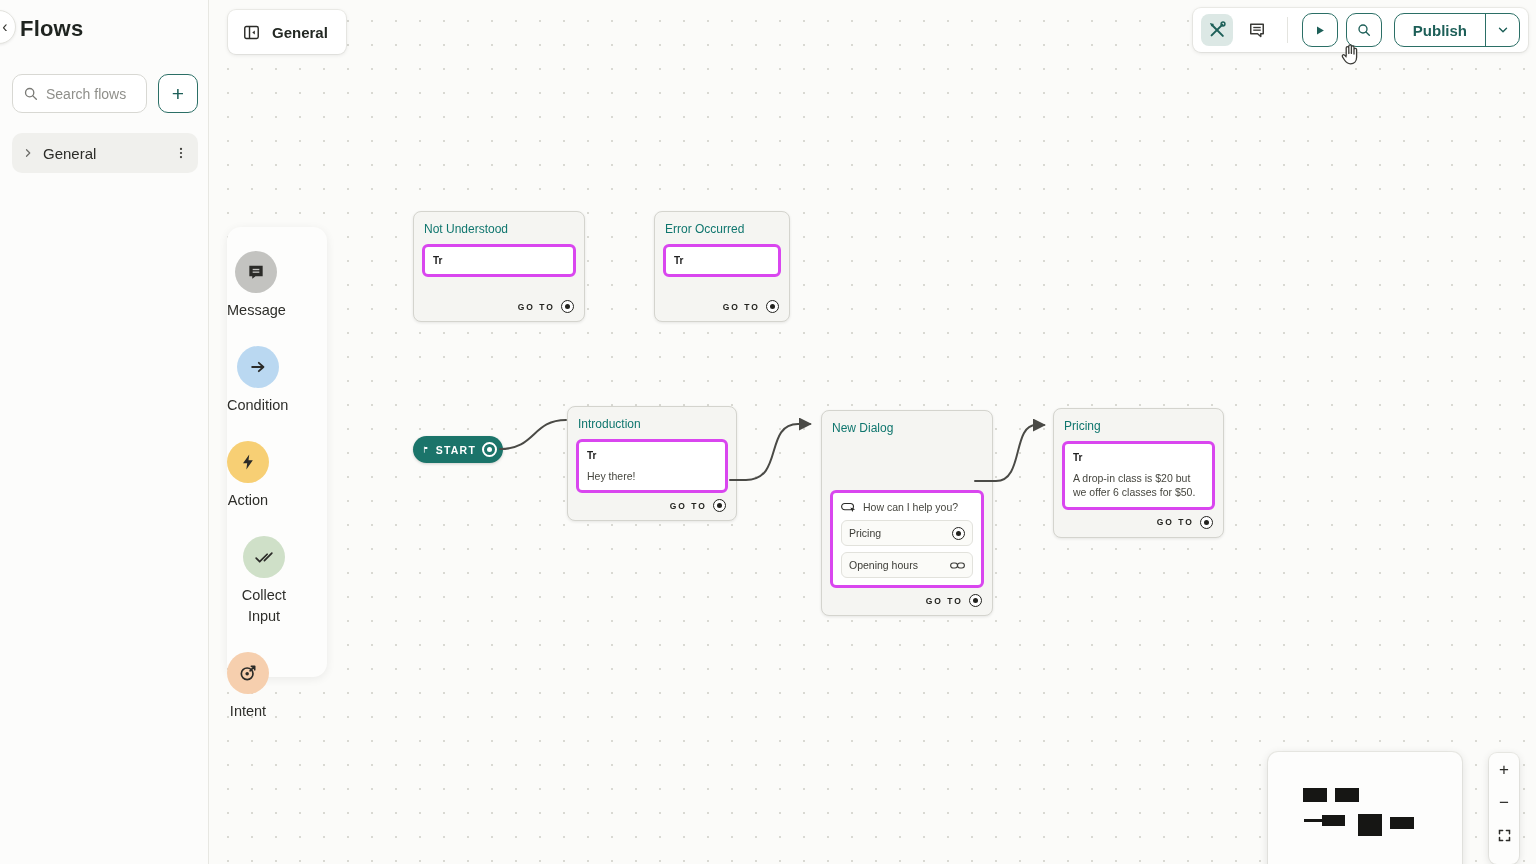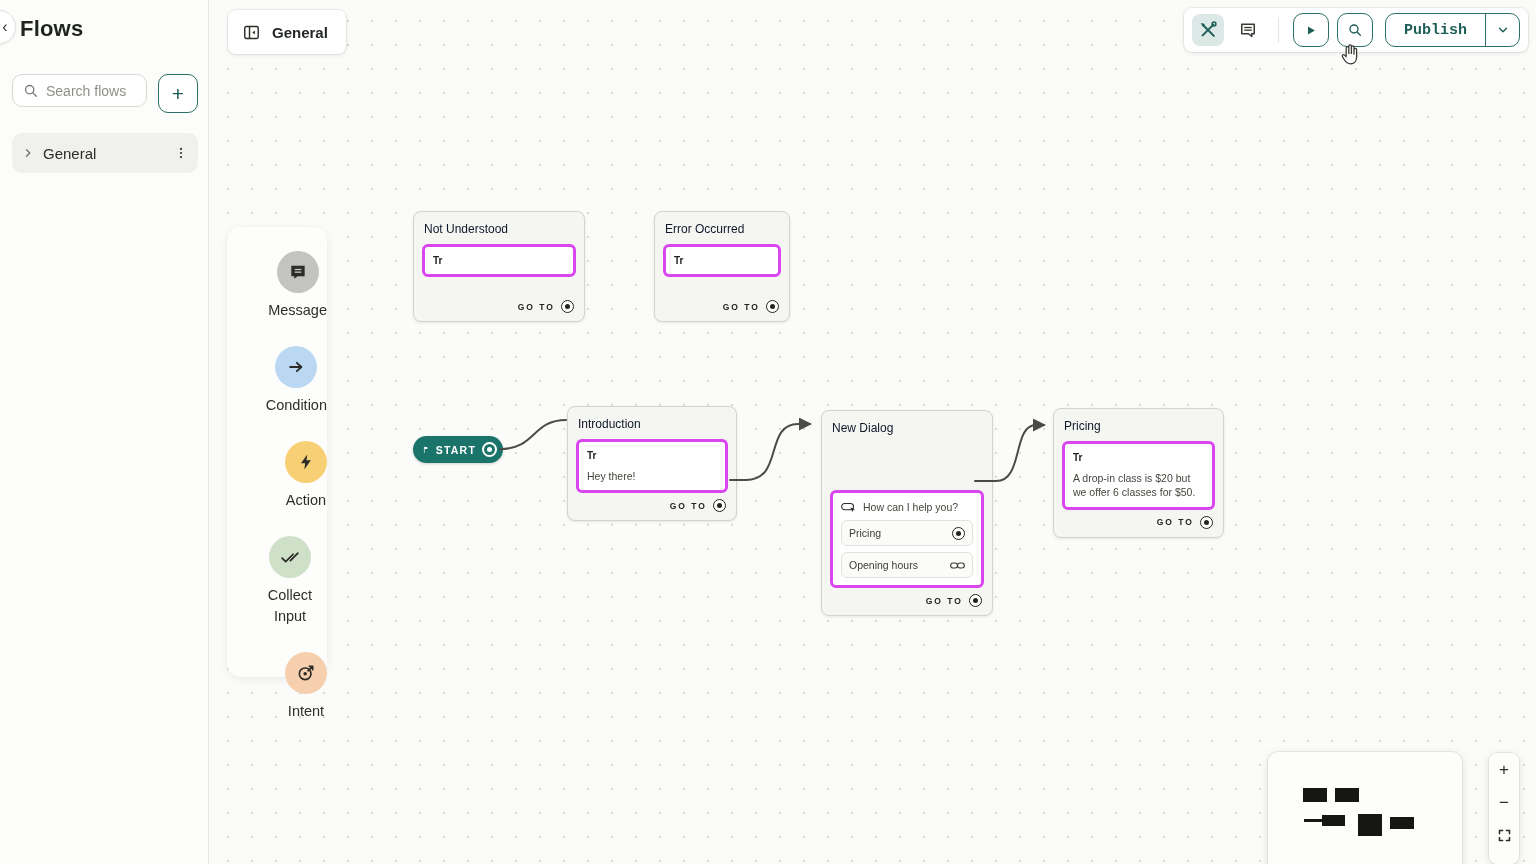--- a/index.html
+++ b/index.html
@@ -16,21 +16,21 @@
   }
   .collapse-btn{
     position:absolute; left:-18px; top:10px; width:34px; height:34px; border-radius:50%;
     background:#fff; border:1px solid #e3e3de; box-shadow:0 1px 3px rgba(0,0,0,.08);
     display:flex; align-items:center; justify-content:center; z-index:12; cursor:pointer;
     font-size:16px; color:#3a3a36; padding-left:12px;
   }
   .sidebar h1{ font-size:22px; font-weight:700; color:#1f2420; letter-spacing:.2px; }
   .search-row{ display:flex; gap:11px; margin-top:32px; margin-left:-8px; }
   .search-box{
-    flex:1; height:33px; border:1px solid #d8d8d3; border-radius:10px; background:#fff;
+    flex:1; height:39px; border:1px solid #d8d8d3; border-radius:10px; background:#fff;
     display:flex; align-items:center; padding:0 8px 0 10px; gap:7px;
   }
   .search-box input{
     border:none; outline:none; width:88px; font-size:14px; color:#3a3a36; background:transparent;
     font-family:"Liberation Sans", sans-serif;
   }
   .search-box input::placeholder{ color:#8f8f8a; }
   .add-btn{
     width:40px; height:39px; border-radius:10px; border:1.5px solid #2b6f66; background:#fff;
     color:#1d5f58; font-size:21px; line-height:1; cursor:pointer; display:flex; align-items:center; justify-content:center;
@@ -73,48 +73,48 @@
   .outline-btn{
     width:36px; height:34px; background:#fff; border:1.5px solid #2b6f66; border-radius:10px;
     display:flex; align-items:center; justify-content:center; cursor:pointer;
   }
   .publish-btn{
     height:34px; display:flex; align-items:stretch; border:1.5px solid #2b6f66; border-radius:10px;
     background:#fff; overflow:hidden; cursor:pointer; margin-left:4px;
   }
   .publish-main{
     display:flex; align-items:center; padding:0 18px; font-size:15px; font-weight:700; color:#1d5f58;
-    font-family:Liberation Mono, monospace; background:transparent; border:none; cursor:pointer;
+    font-family:Liberation Sans, sans-serif; background:transparent; border:none; cursor:pointer;
   }
   .publish-caret{
     display:flex; align-items:center; justify-content:center; width:34px; border:none; background:transparent;
     border-left:1.5px solid #2b6f66; cursor:pointer;
   }
 
   
   .palette{
     position:absolute; left:18px; top:227px; width:100px; height:450px; background:#fdfdfc;
     border:1px solid #ececе7; border-radius:14px; box-shadow:0 2px 10px rgba(0,0,0,.07);
-    display:flex; flex-direction:column; align-items:flex-end; padding:24px 0; gap:25px; z-index:4;
+    display:flex; flex-direction:column; align-items:flex-start; padding:24px 0; gap:25px; z-index:4;
   }
   .pal-item{ display:flex; flex-direction:column; align-items:center; gap:7px; cursor:grab; }
   .pal-circle{ width:42px; height:42px; border-radius:50%; display:flex; align-items:center; justify-content:center; }
   .pal-label{ font-size:14.5px; color:#2e2e2a; text-align:center; line-height:1.45; max-width:74px; }
   .c-message{ background:#c3c3c0; } .c-condition{ background:#bad8f1; }
   .c-action{ background:#f7cf74; } .c-collect{ background:#cfe0c8; } .c-intent{ background:#f6cfae; }
 
   
   .wires{ position:absolute; left:-209px; top:0; width:1536px; height:864px; z-index:3; pointer-events:none; }
 
   
   .node{
     position:absolute; background:#f5f5f2; border:1px solid #d4d4ce; border-radius:8px;
     box-shadow:0 1px 3px rgba(0,0,0,.09); padding:8px 8px 6px 8px; display:flex; flex-direction:column; z-index:2;
   }
-  .node-title{ font-size:12px; color:#0f172a; font-weight:500; padding:2px 2px 8px 2px; }
+  .node-title{ font-size:12px; color:#0f766e; font-weight:500; padding:2px 2px 8px 2px; }
   .node-card{
     background:#fff; border:3px solid #d946ef; border-radius:6px; padding:7px 8px;
     display:flex; gap:7px; align-items:flex-start;flex-direction:column;
   }
   .tr-ic{ font-size:10px; font-weight:700; color:#222; line-height:1.3; flex:none; }
   .node-body{ font-size:10.5px; color:#46463f; line-height:1.38; }
   .node-footer{ margin-top:auto; display:flex; align-items:center; justify-content:flex-end; gap:6px; padding:6px 2px 2px 2px; }
   .goto{ font-size:8.5px; font-weight:700; letter-spacing:2px; color:#23231f; }
   .port{
     width:13px; height:13px; border-radius:50%; border:1.5px solid #23231f; background:#fff;

